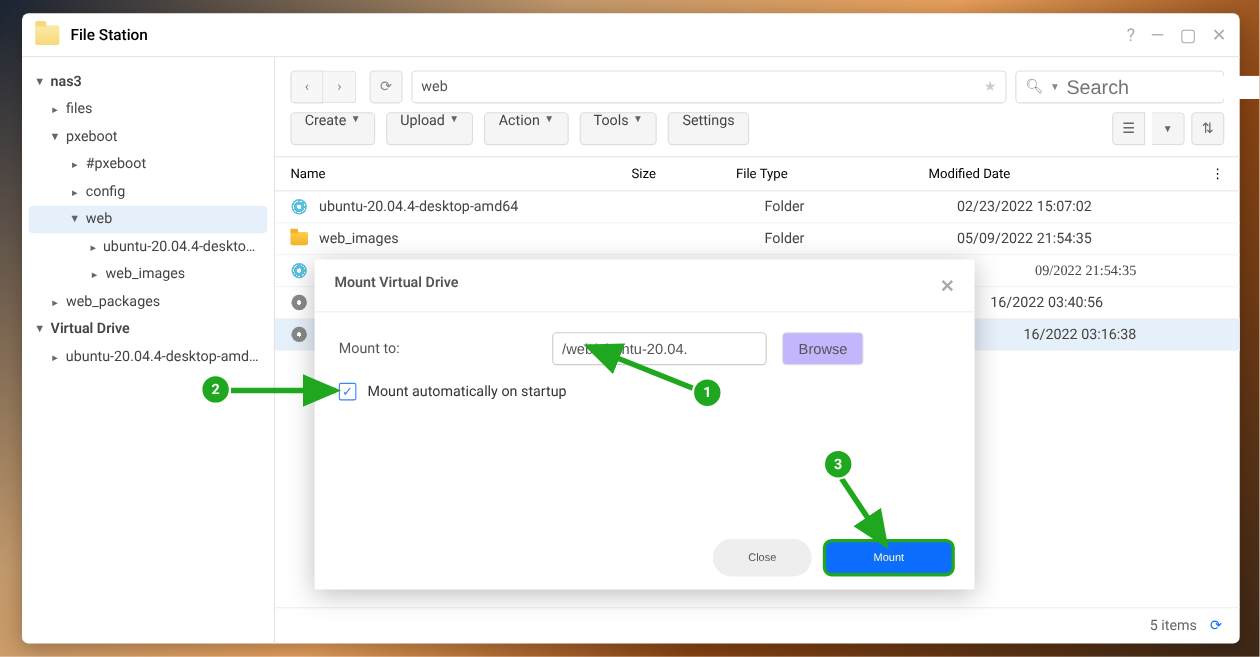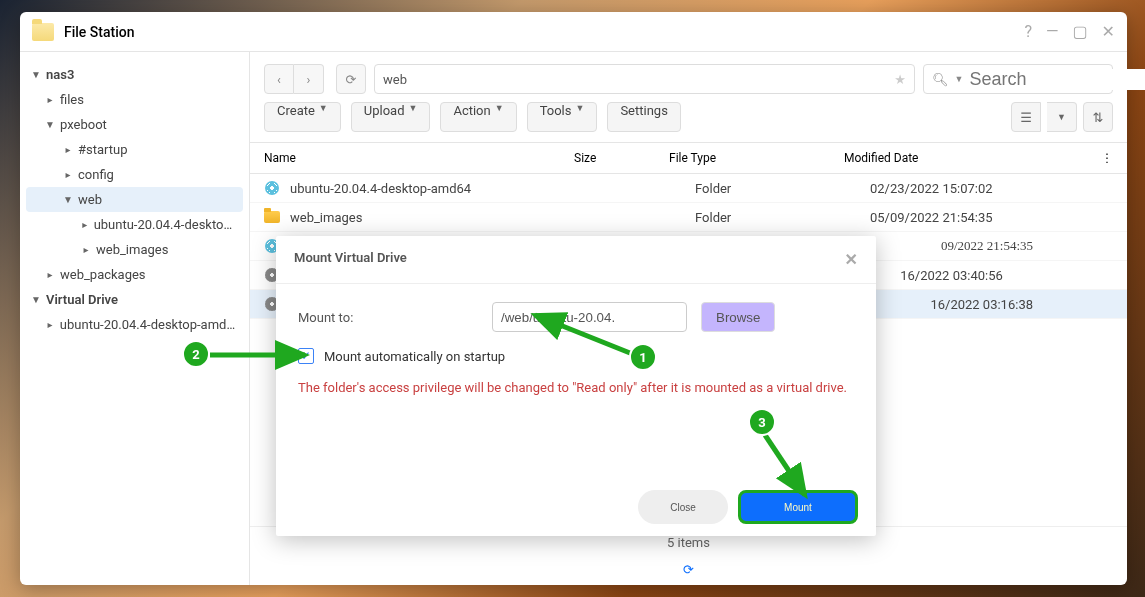--- a/index.html
+++ b/index.html
@@ -111,23 +111,23 @@
 .col-date{flex:1;}
 .col-more{flex:0 0 20px; text-align:right;}
 .table-body{position:relative;}
 .row{display:flex; padding:6px 14px; align-items:center; color:#444; border-bottom:1px solid #f5f5f5;}
 .row.selected{background:#e6f0fa;}
 .row .icon{width:16px;height:16px;margin-right:10px;display:flex;align-items:center;justify-content:center;font-size:13px;}
 .folder-ico{background:linear-gradient(#ffcc4d,#f0b429);border-radius:2px;width:16px;height:12px;position:relative;}
 .folder-ico::before{content:'';position:absolute;top:-3px;left:0;width:7px;height:4px;background:#f0b429;border-radius:1px 1px 0 0;}
 .disk-ico{width:14px;height:14px;border-radius:50%;background:radial-gradient(circle,#fff 20%,#5bc0de 20%,#5bc0de 50%,#fff 50%,#fff 55%,#5bc0de 55%);}
 .iso-ico{width:14px;height:14px;border-radius:50%;background:radial-gradient(circle,#fff 20%,#888 20%,#888 70%,#666 70%);}
-.statusbar{margin-top:auto;display:flex;justify-content:flex-end;align-items:center;gap:12px;padding:8px 16px;border-top:1px solid #eee;color:#666;flex-direction:column;}
+.statusbar{margin-top:auto;display:flex;justify-content:flex-end;align-items:center;gap:12px;padding:8px 16px;border-top:1px solid #eee;color:#666;}
 .modal{
-  position:absolute; top:236px; left:276px; width:600px; height:300px;
+  position:absolute; top:236px; left:286px; width:600px; height:300px;
   background:#fff; box-shadow:0 4px 24px rgba(0,0,0,0.25); border-radius:2px;
   display:flex; flex-direction:column; z-index:10;
 }
 .modal-header{padding:14px 18px; font-weight:600; color:#555; border-bottom:1px solid #eee; display:flex;}
 .modal-header .x{margin-left:auto;color:#aaa;cursor:pointer;font-size:16px;}
 .modal-body{padding:18px 22px; flex:1;}
 .form-row{display:flex;align-items:center;gap:14px;margin-bottom:16px;}
 .form-label{width:180px;color:#555;}
 .form-input{flex:0 0 150px;height:30px;border:1px solid #ccc;border-radius:4px;padding:0 8px;color:#555;}
 .browse-btn{height:30px;padding:0 14px;border:1px solid #ddd;border-radius:4px;background:#c4b5fd;color:#555;cursor:pointer;}
@@ -168,21 +168,21 @@
       <div class="tree-item tree-indent-1">
           <span class="tree-caret">▸</span>
           <span class="tree-label">files</span>
         </div>
       <div class="tree-item tree-indent-1">
           <span class="tree-caret">▼</span>
           <span class="tree-label">pxeboot</span>
         </div>
       <div class="tree-item tree-indent-2">
           <span class="tree-caret">▸</span>
-          <span class="tree-label">#startup</span>
+          <span class="tree-label">#pxeboot</span>
         </div>
       <div class="tree-item tree-indent-2">
           <span class="tree-caret">▸</span>
           <span class="tree-label">config</span>
         </div>
       <div class="tree-item tree-indent-2 selected">
           <span class="tree-caret">▼</span>
           <span class="tree-label">web</span>
         </div>
       <div class="tree-item tree-indent-3">
@@ -324,21 +324,20 @@
   <div class="modal-body">
     <div class="form-row">
       <div class="form-label">Mount to:</div>
       <input class="form-input" value="/web/ubuntu-20.04." style="">
       <button class="browse-btn">Browse</button>
     </div>
     <div class="checkbox-row">
       <div class="checkbox">✓</div>
       <span>Mount automatically on startup</span>
     </div>
-    <div class="warning">The folder's access privilege will be changed to "Read only" after it is mounted as a virtual drive.</div>
   </div>
   <div class="modal-footer">
     <button class="modal-btn close">Close</button>
     <button class="modal-btn mount">Mount</button>
   </div>
 </div>
 
 <div class="annotation-circle" style="top:343px;left:629px;">1</div>
 <div class="annotation-circle" style="top:340px;left:182px;">2</div>
 <div class="annotation-circle" style="top:408px;left:748px;">3</div>

